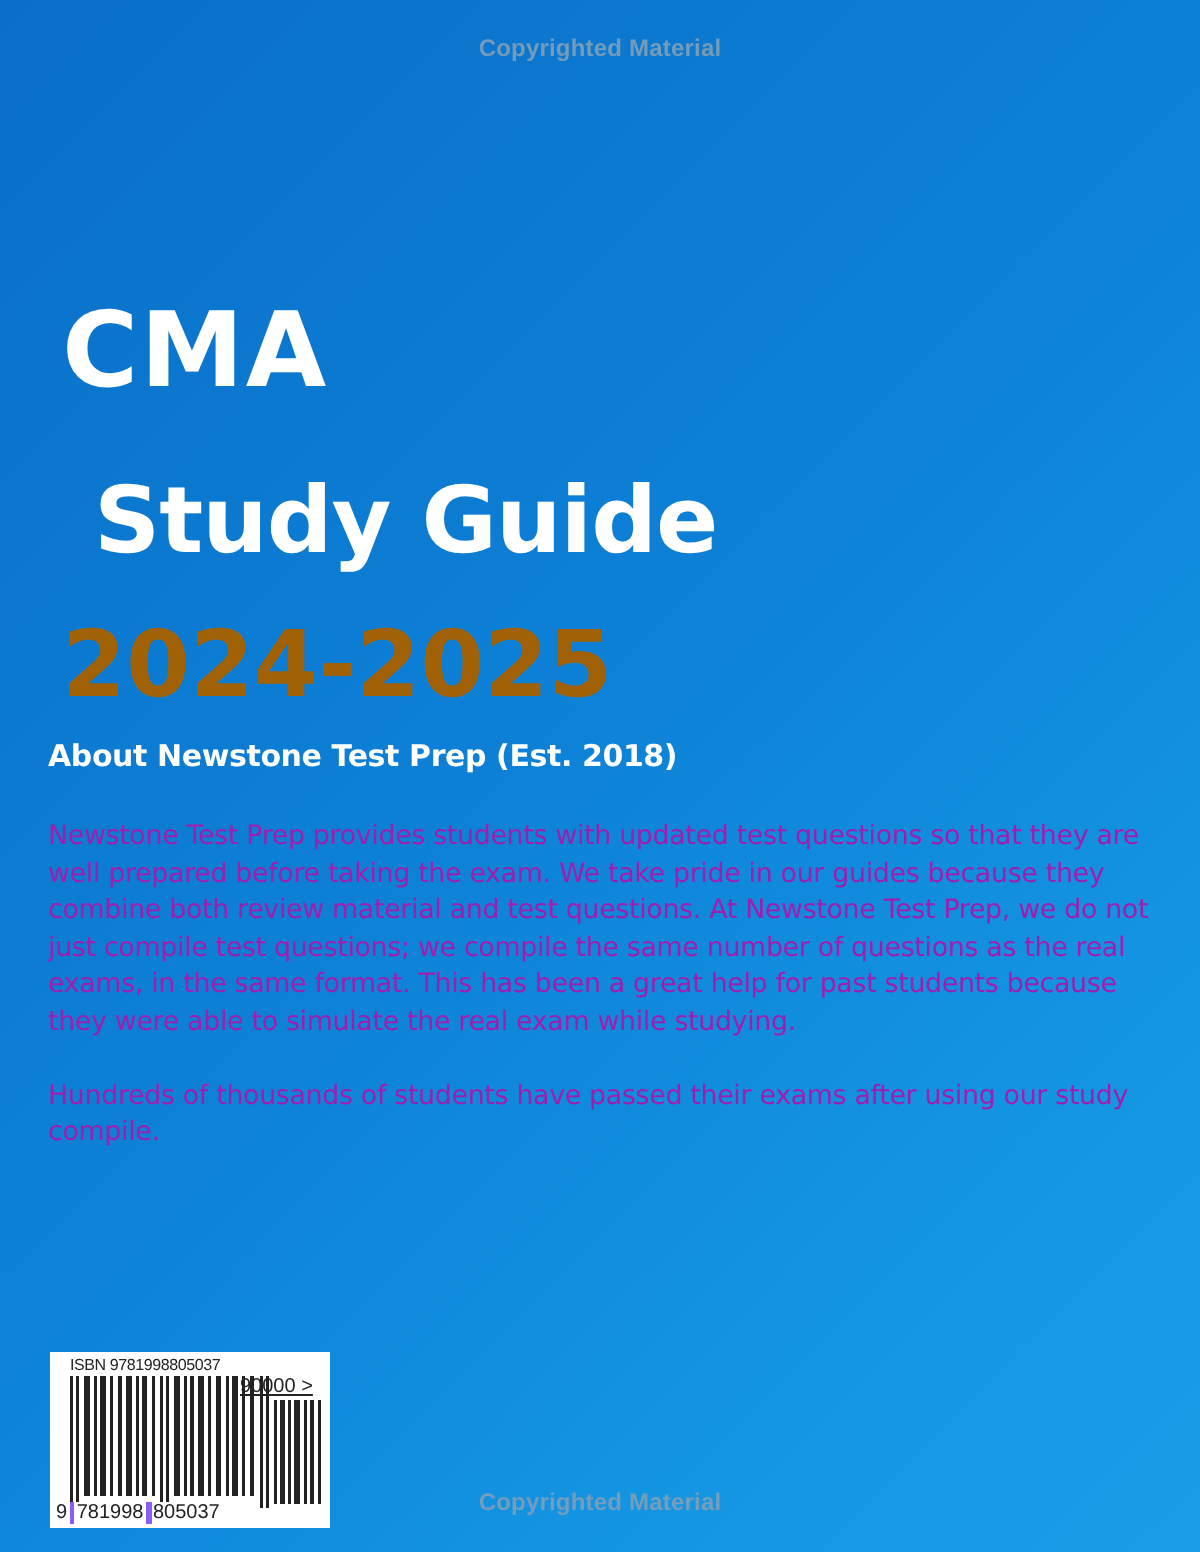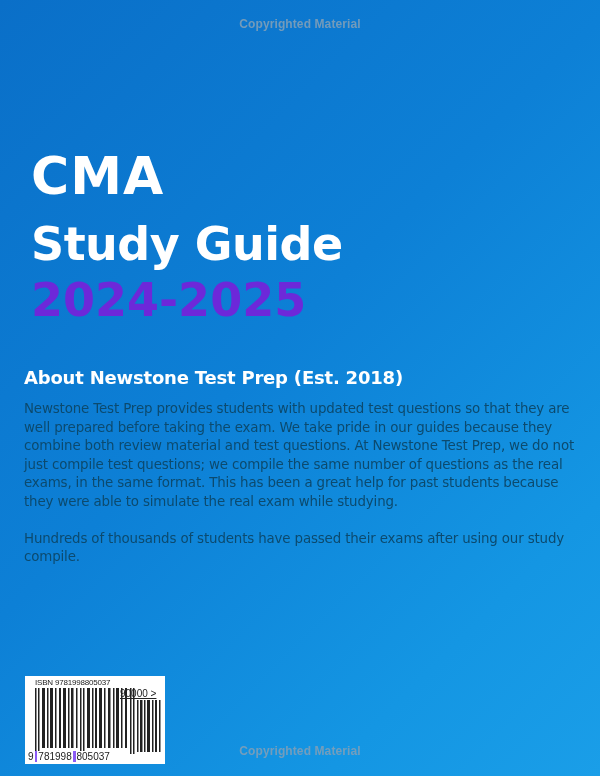--- a/index.html
+++ b/index.html
@@ -43,54 +43,54 @@
       letter-spacing: 1px;
       color: #ffffff;
       margin: 0;
     }
     .title-study {
       font-family: "DejaVu Sans", sans-serif;
       font-weight: bold;
       font-size: 46px;
       line-height: 56px;
       color: #ffffff;
-      margin: 0;
+      margin: 16px;
       letter-spacing: -0.5px;
     }
     .title-year {
       font-family: "DejaVu Sans", sans-serif;
       font-weight: bold;
       font-size: 46px;
       line-height: 56px;
-      color: #6d28d9;
+      color: #a16207;
       margin: 0;
       letter-spacing: 0px;
     }
 
     .about {
       position: absolute;
       left: 24px;
       top: 368px;
       width: 560px;
     }
     .about-heading {
       font-family: "DejaVu Sans", sans-serif;
       font-weight: bold;
-      font-size: 18px;
+      font-size: 15px;
       line-height: 20px;
-      margin: 0 0 12px 0;
+      margin: 0 0 22px 0;
       color: #ffffff;
       letter-spacing: -0.2px;
     }
     .about-para {
       font-family: "DejaVu Sans", sans-serif;
       font-size: 13.4px;
       line-height: 18.6px;
       margin: 0 0 18px 0;
-      color: #0c4a6e;
+      color: #a21caf;
       letter-spacing: -0.15px;
     }
 
     .barcode-box {
       position: absolute;
       left: 25px;
       top: 676px;
       width: 140px;
       height: 88px;
       background: #ffffff;

